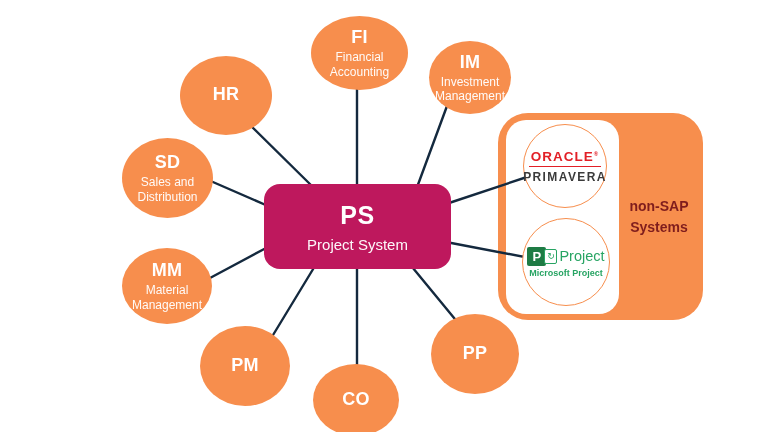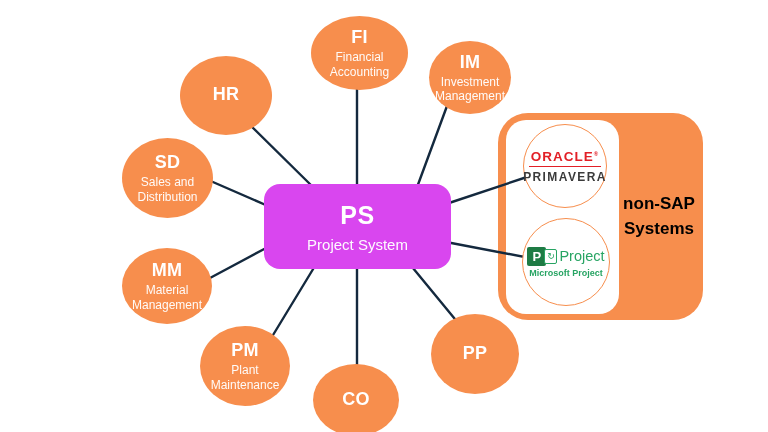--- a/index.html
+++ b/index.html
@@ -35,41 +35,41 @@
   .node-hr { left: 180px; top: 56px;  width: 92px; height: 79px; }
   .node-sd { left: 122px; top: 138px; width: 91px; height: 80px; }
   .node-mm { left: 122px; top: 248px; width: 90px; height: 76px; }
   .node-pm { left: 200px; top: 326px; width: 90px; height: 80px; }
   .node-co { left: 313px; top: 364px; width: 86px; height: 72px; }
   .node-pp { left: 431px; top: 314px; width: 88px; height: 80px; }
 
   
   .ps-box {
     position: absolute; left: 264px; top: 184px; width: 187px; height: 85px;
-    background: #d946ef; border-radius: 16px;
+    background: #be185d; border-radius: 16px;
     display: flex; flex-direction: column; align-items: center; justify-content: center;
     gap: 6px; z-index: 3; color: #fff; text-align: center;
   }
   .ps-box .ps-code { font-weight: bold; font-size: 25px; letter-spacing: .5px; }
   .ps-box .ps-name { font-size: 15px; color: rgba(255,255,255,.97); }
 
   
   .nonsap {
     position: absolute; left: 498px; top: 113px; width: 205px; height: 207px;
     background: #F78E4D; border-radius: 30px; z-index: 1;
   }
   .nonsap-white {
     position: absolute; left: 8px; top: 7px; width: 113px; height: 194px;
     background: #ffffff; border-radius: 20px;
   }
   .nonsap-label {
     position: absolute; left: 121px; right: 4px; top: 0; bottom: 0;
     display: flex; align-items: center; justify-content: center;
-    text-align: center; color: #000000; font-weight: bold;
-    font-size: 17px; line-height: 1.45; padding: 0 4px;
+    text-align: center; color: #7f1d1d; font-weight: bold;
+    font-size: 14px; line-height: 1.45; padding: 0 4px;
   }
 
   
   .syscircle {
     position: absolute; background: #ffffff;
     border: 1.6px solid #F78E4D; border-radius: 50%;
     display: flex; flex-direction: column; align-items: center; justify-content: center;
     text-align: center; z-index: 3;
   }
   .sys-oracle { left: 523px; top: 124px; width: 84px; height: 84px; }
@@ -142,21 +142,20 @@
   <div class="node node-mm">
     <div class="code">MM</div>
     <div class="name">Material Management</div>
   </div>
   <div class="node node-sd">
     <div class="code">SD</div>
     <div class="name">Sales and Distribution</div>
   </div>
   <div class="node node-pm">
     <div class="code">PM</div>
-    <div class="name">Plant Maintenance</div>
   </div>
   <div class="node node-co">
     <div class="code">CO</div>
   </div>
   <div class="node node-pp">
     <div class="code">PP</div>
   </div>
 
   <div class="syscircle sys-oracle">
     <div class="oracle-word"><span>ORACLE</span><sup>®</sup></div>

